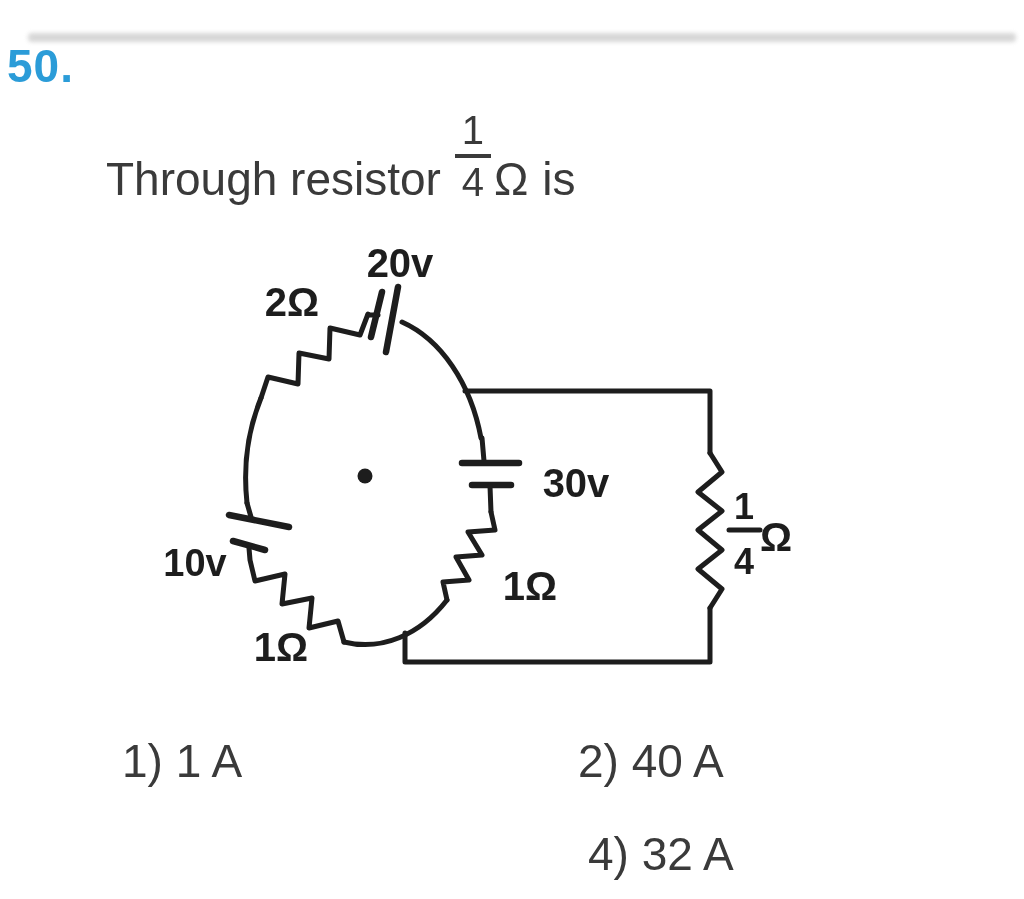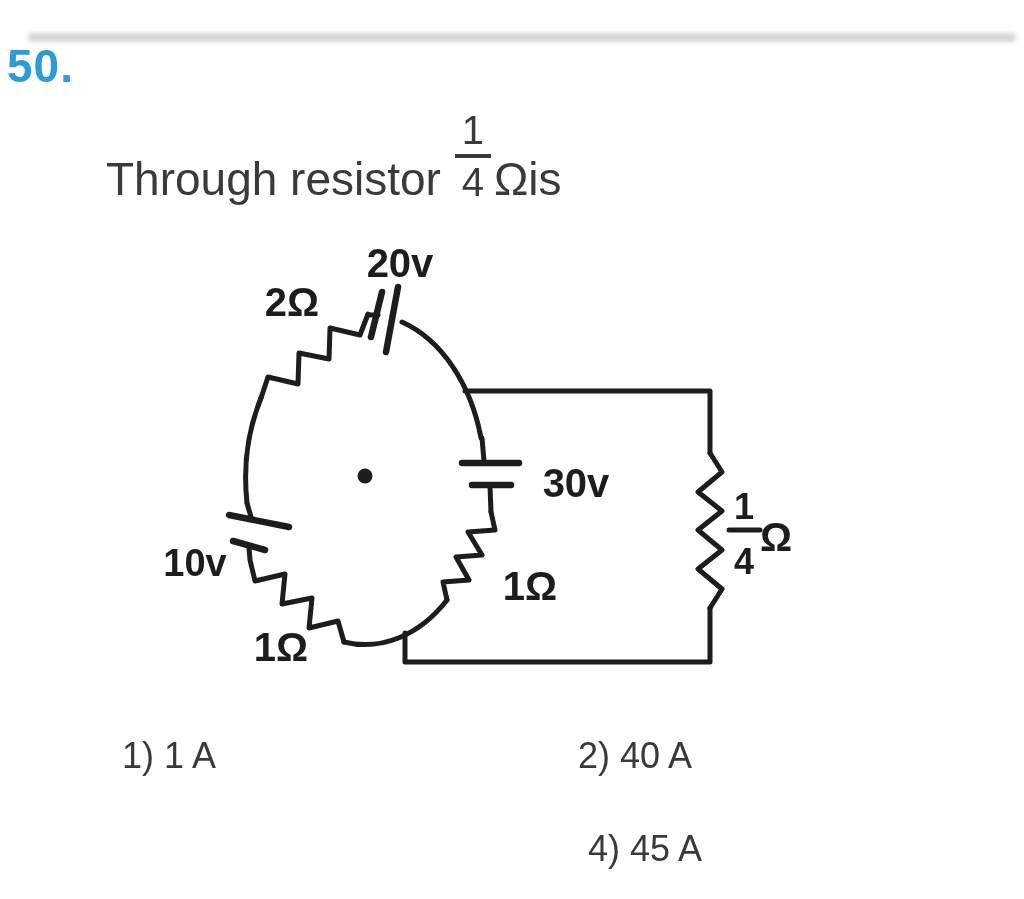--- a/index.html
+++ b/index.html
@@ -60,40 +60,40 @@
   .fraction .num, .fraction .den {
     font-size: 40px;
     line-height: 1;
   }
   .frac-bar {
     width: 36px; height: 4px;
     background: #3a3a3a;
     margin: 4px 0;
   }
   .unit { margin-left: 3px; }
-  .suffix { }
+  .suffix { margin-left: 14px; }
 
   svg.circuit { top: 0; left: 0; }
   .wire {
     fill: none;
     stroke: #1d1d1d;
     stroke-width: 5;
     stroke-linecap: round;
     stroke-linejoin: round;
   }
   .wire.thick { stroke-width: 6.5; }
   .clabel {
     fill: #1d1d1d;
     font-family: "Liberation Sans", sans-serif;
     font-weight: bold;
     text-anchor: middle;
   }
 
   .option {
-    font-size: 36px;
+    font-size: 46px;
     line-height: 1;
     white-space: nowrap;
   }
   #opt1 { top: 738px; left: 122px; }
   #opt2 { top: 738px; left: 578px; }
   #opt3 { top: 831px; left: 122px; }
   #opt4 { top: 831px; left: 588px; }
 </style>
 </head>
 <body>
@@ -156,15 +156,15 @@
     <g>
       <text class="clabel" x="744" y="519" font-size="36">1</text>
       <path class="wire" d="M 729,530 L 760,530" stroke-width="4.5"></path>
       <text class="clabel" x="744" y="574" font-size="36">4</text>
       <text class="clabel" x="776" y="551" font-size="40">Ω</text>
     </g>
   </svg>
 
   <div class="abs option" id="opt1">1) 1 A</div>
   <div class="abs option" id="opt2">2) 40 A</div>
-  <div class="abs option" id="opt4">4) 45 A</div>
+  <div class="abs option" id="opt4">4) 32 A</div>
 
 </div>
 
 </body></html>

